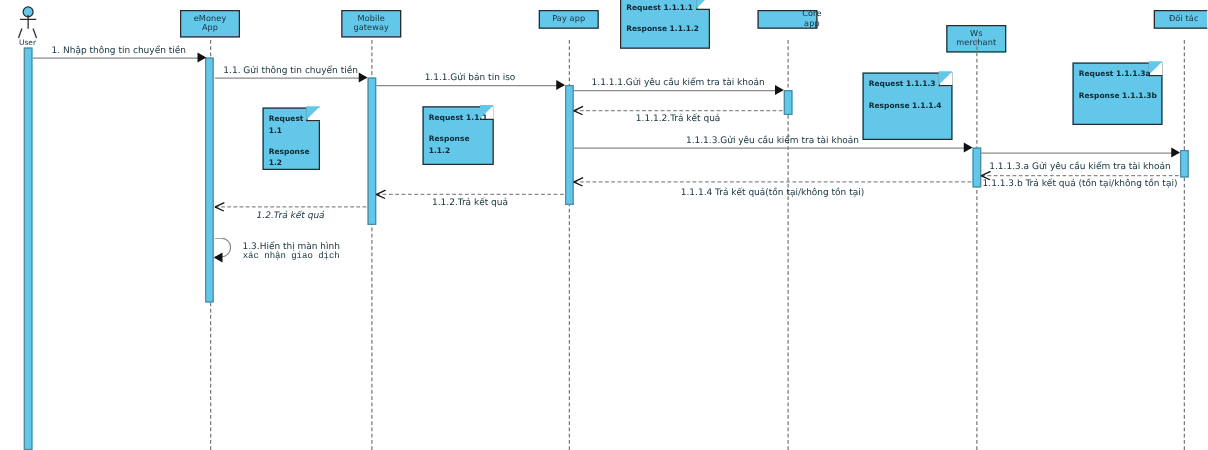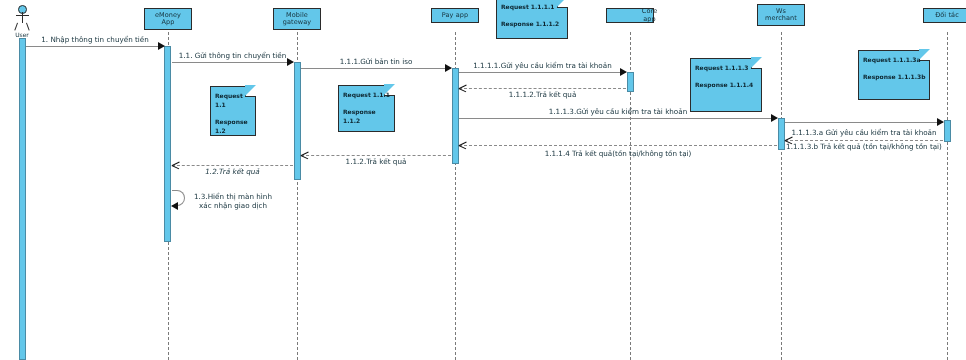--- a/index.html
+++ b/index.html
@@ -162,21 +162,21 @@
     </div>
     <div class="lifeline" style="left: 297px; top: 32px; height: 328px;"></div>
     <div class="head" style="left: 431px; top: 8px; width: 48px; height: 15px;">
       <div>Pay app</div>
     </div>
     <div class="lifeline" style="left: 455px; top: 32px; height: 328px;"></div>
     <div class="head" style="left: 606px; top: 8px; width: 48px; height: 15px; padding-left: 40px;">
       <div>Core app</div>
     </div>
     <div class="lifeline" style="left: 630px; top: 32px; height: 328px;"></div>
-    <div class="head" style="left: 757px; top: 4px; width: 48px; height: 22px;">
+    <div class="head" style="left: 757px; top: 20px; width: 48px; height: 22px;">
       <div>Ws<br>merchant</div>
     </div>
     <div class="lifeline" style="left: 781px; top: 32px; height: 328px;"></div>
     <div class="head" style="left: 923px; top: 8px; width: 48px; height: 15px;">
       <div>Đối tác</div>
     </div>
     <div class="lifeline" style="left: 947px; top: 32px; height: 328px;"></div>
     <div class="act" style="left: 19px; top: 38px; height: 322px;"></div>
     <div class="act" style="left: 164px; top: 46px; height: 196px;"></div>
     <div class="act" style="left: 294px; top: 62px; height: 118px;"></div>
@@ -214,21 +214,21 @@
     <div class="msg-line dashed" style="left: 301px; top: 155px; width: 150px;"></div>
     <div class="arrow-open-l" style="left: 301px; top: 151px; transform: none;"></div>
     <div class="msg-label center" style="left: 376px; top: 157px;">1.1.2.Trả kết quả</div>
     <div class="msg-line dashed" style="left: 172px; top: 165px; width: 121px;"></div>
     <div class="arrow-open-l" style="left: 172px; top: 161px; transform: none;"></div>
     <div class="msg-label center" style="left: 232.5px; top: 167px; font-style: italic;">1.2.Trả kết quả</div>
     <div class="self-loop" style="left: 172px; top: 190px; width: 13px; height: 16px;"></div>
     <div class="arrow-l" style="left: 171px; top: 202px;"></div>
     <div class="msg-label" style="left: 194px; top: 192px; text-align: center;">
       <div>1.3.Hiển thị màn hình</div>
-      <div style="text-align: center;">xác nhận giao dịch</div>
+      <div style="text-align: center; font-family: Liberation Mono, monospace;">xác nhận giao dịch</div>
     </div>
     <div class="note" style="left: 210px; top: 86px; width: 46px; height: 50px;">
       <div class="fold"></div>
       <div class="nline">Request 1.1</div>
       <div class="nline second">Response 1.2</div>
     </div>
     <div class="note" style="left: 338px; top: 85px; width: 57px; height: 47px;">
       <div class="fold"></div>
       <div class="nline">Request 1.1.1</div>
       <div class="nline second">Response 1.1.2</div>

